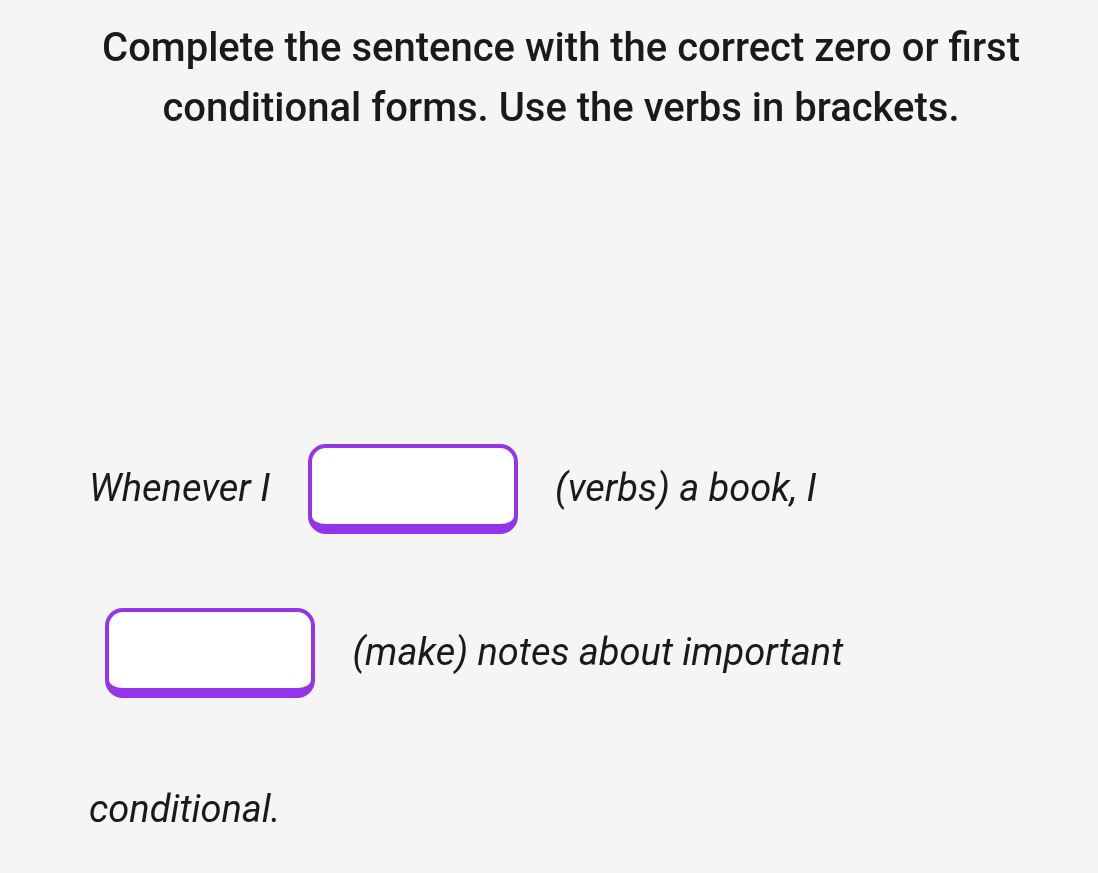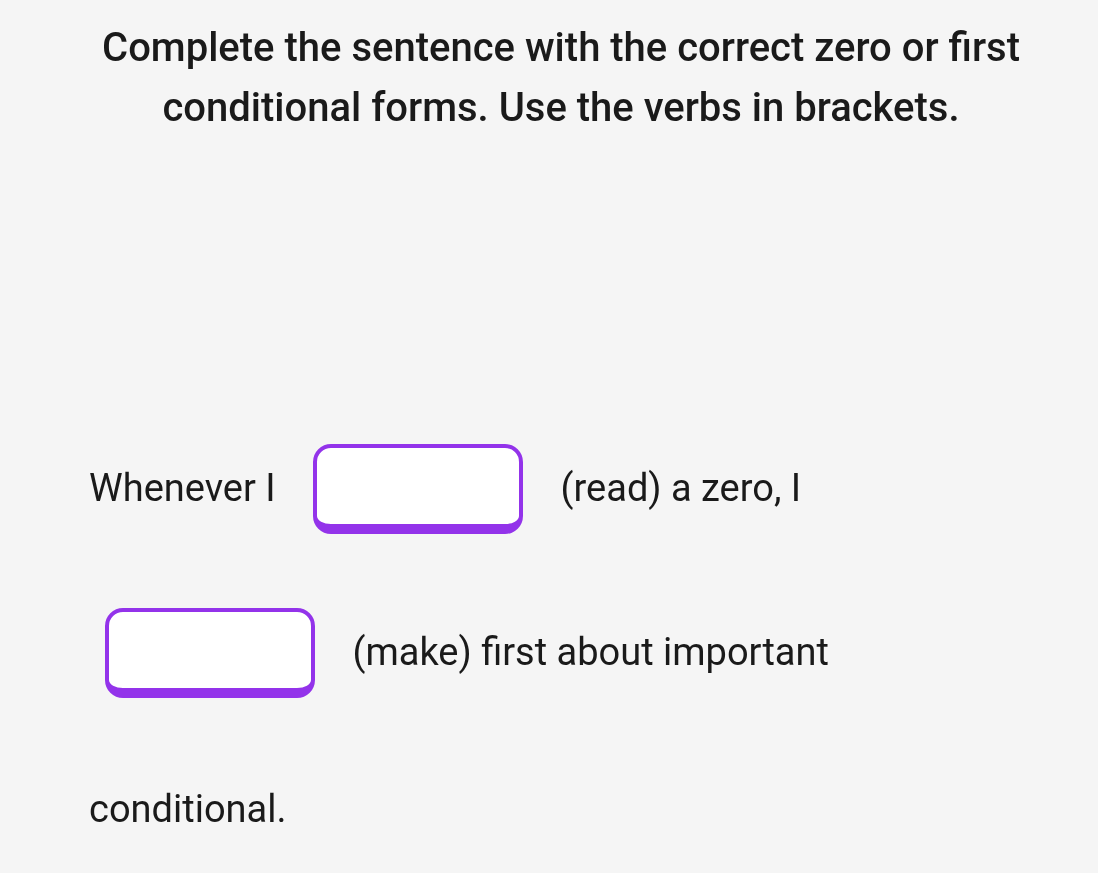--- a/index.html
+++ b/index.html
@@ -25,20 +25,21 @@
     }
     .exercise-content {
       font-size: 38px;
       color: #1a1a1a;
       line-height: 2.2;
       padding: 0 15px;
     }
     .text-part {
       display: inline;
       vertical-align: middle;
+      font-style: italic;
     }
     .input-wrapper {
       display: inline-block;
       vertical-align: middle;
       margin: 0 16px;
       position: relative;
     }
     .fill-input {
       width: 210px;
       height: 90px;
@@ -59,21 +60,21 @@
 </head>
 <body>
 
 <div class="instruction">Complete the sentence with the correct zero or first conditional forms. Use the verbs in brackets.</div>
 
 <div class="exercise-content">
   <span class="text-part">Whenever I</span>
   <span class="input-wrapper">
     <input type="text" class="fill-input" value="" style="">
   </span>
-  <span class="text-part">(read) a zero, I</span>
+  <span class="text-part">(verbs) a book, I</span>
   <span class="line-break"></span>
   <span class="input-wrapper">
     <input type="text" class="fill-input" value="" style="">
   </span>
-  <span class="text-part">(make) first about important</span>
+  <span class="text-part">(make) notes about important</span>
   <span class="line-break"></span>
   <span class="text-part">conditional.</span>
 </div>
 
 </body></html>

